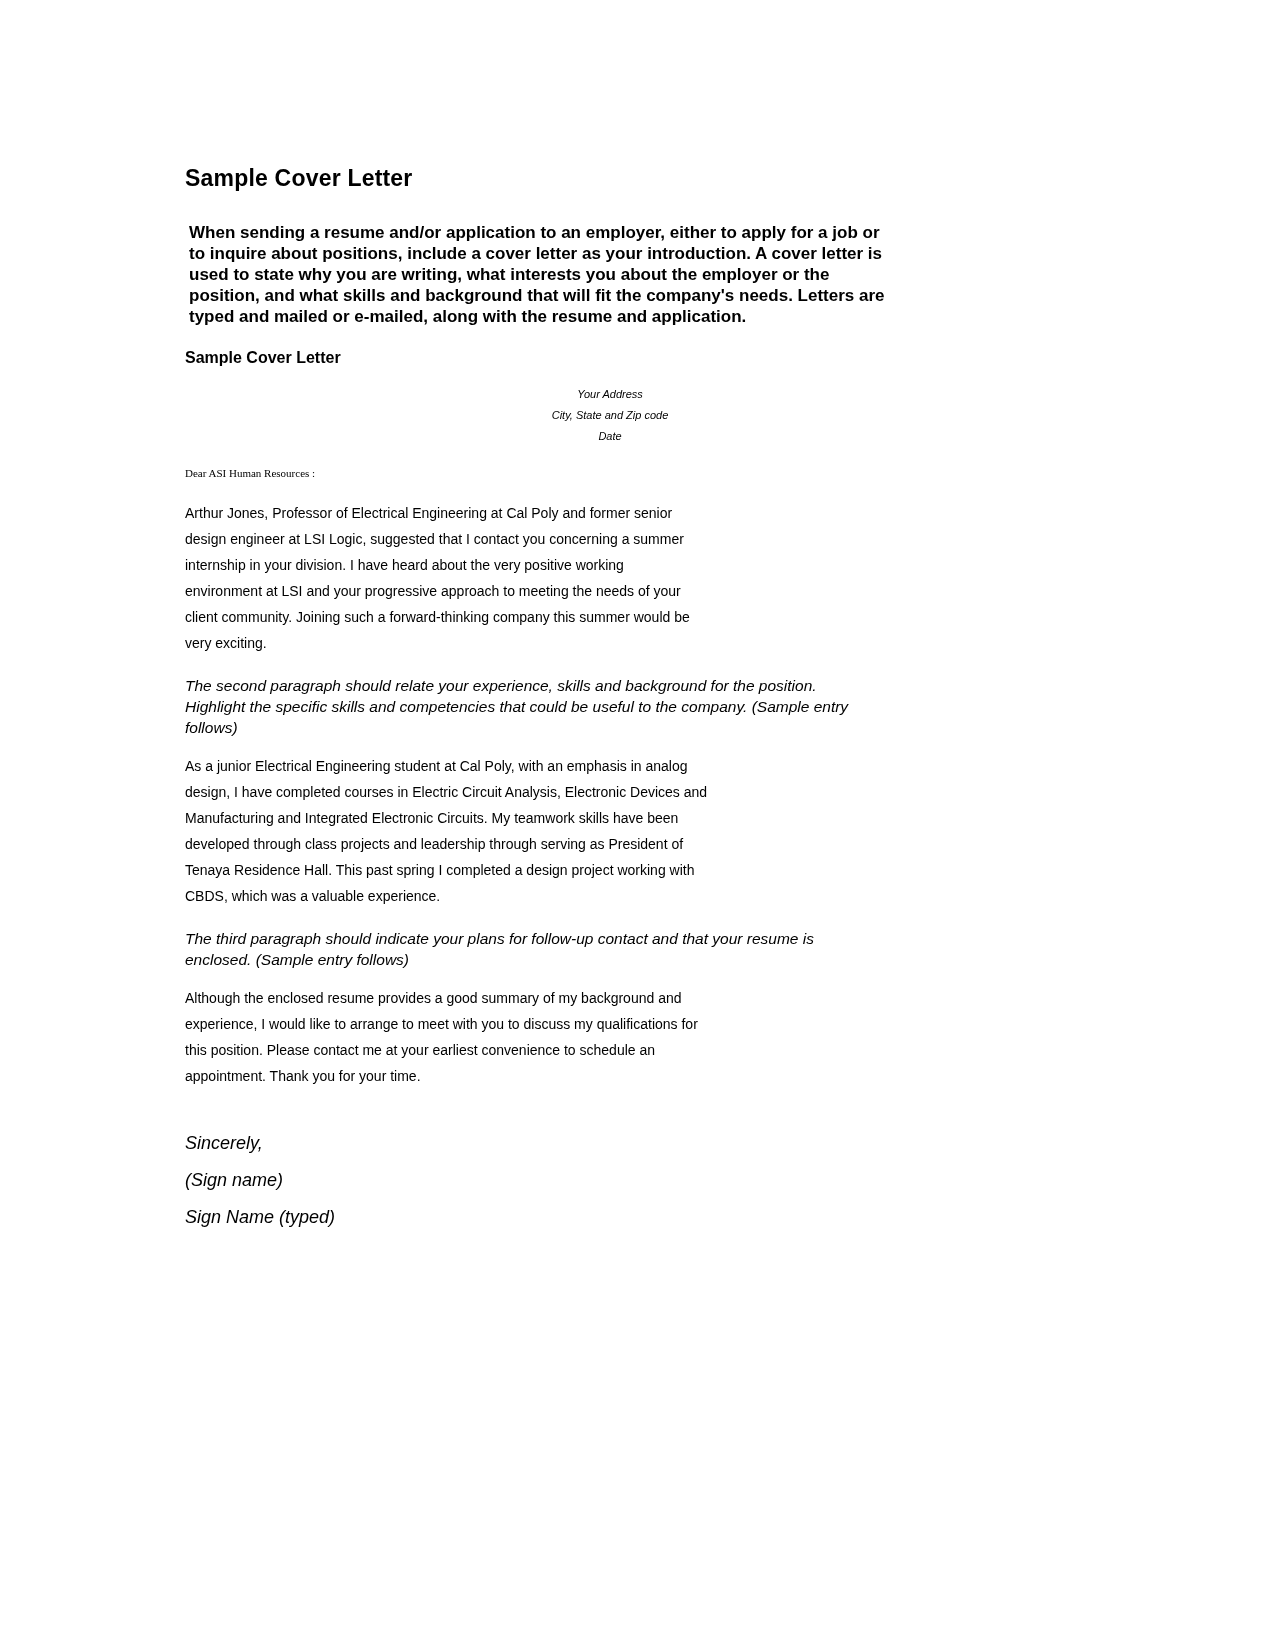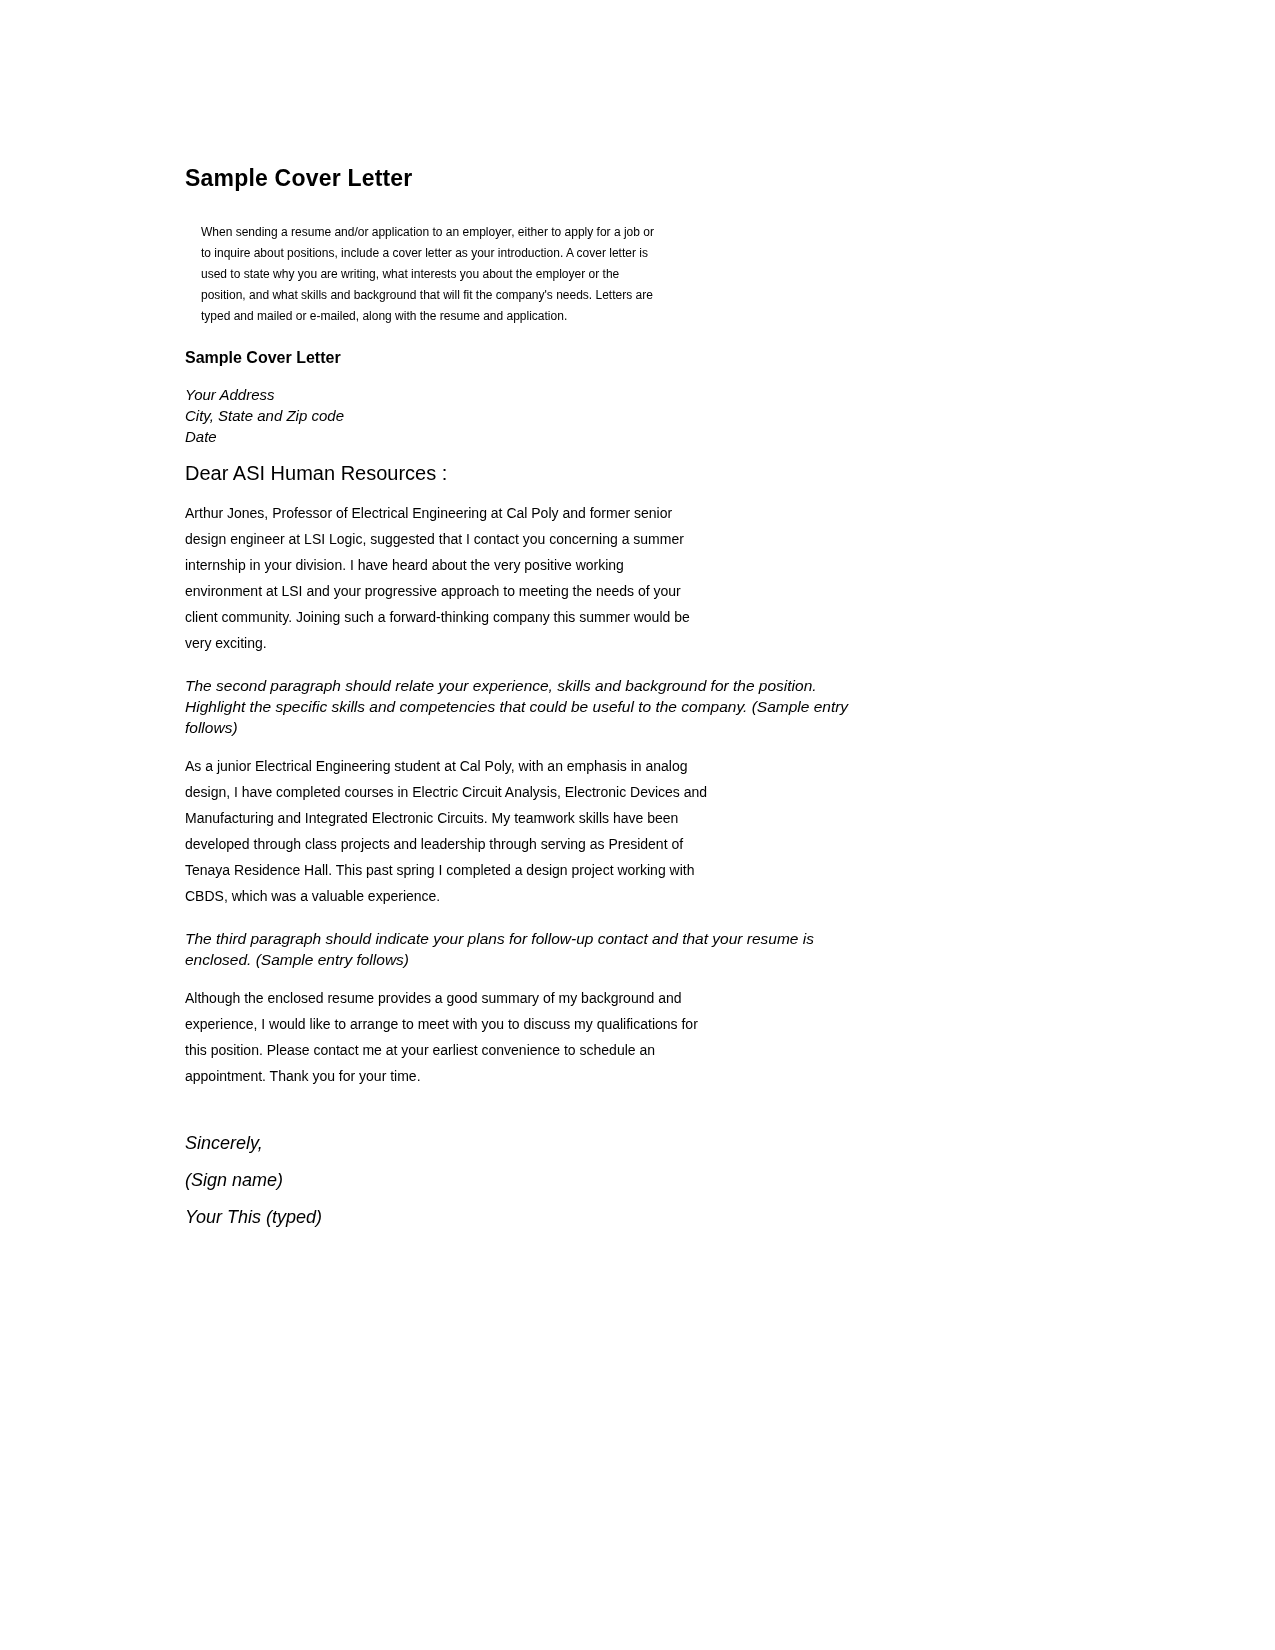--- a/index.html
+++ b/index.html
@@ -24,40 +24,42 @@
   .pre {
     white-space: pre-line;
   }
   .doc-title {
     font-size: 23px;
     font-weight: bold;
     letter-spacing: 0.2px;
     margin: 0 0 30px 0;
   }
   .intro-bold {
-    font-size: 12px;
-    font-weight: normal;
+    font-size: 17px;
+    font-weight: bold;
     line-height: 21px;
-    margin: 0 0 22px 16px;
+    margin: 0 0 22px 4px;
   }
   .subheading {
     font-size: 16px;
     font-weight: bold;
     margin: 0 0 17px 0;
   }
   .italic-block {
-    font-size: 15px;
+    font-size: 11px;
     font-style: italic;
     line-height: 21px;
     margin: 0 0 16px 0;
+    text-align: center;
   }
   .salutation {
-    font-size: 20px;
+    font-size: 11px;
     line-height: 21px;
     margin: 0 0 16px 0;
+    font-family: Liberation Serif, serif;
   }
   .instruction {
     font-size: 15.5px;
     font-style: italic;
     line-height: 21px;
     margin: 0 0 15px 0;
   }
   .body-paragraph {
     font-size: 14px;
     line-height: 26px;
@@ -119,17 +121,17 @@
 enclosed. (Sample entry follows)</p>
 
     <p class="body-paragraph pre">Although the enclosed resume provides a good summary of my background and
 experience, I would like to arrange to meet with you to discuss my qualifications for
 this position. Please contact me at your earliest convenience to schedule an
 appointment. Thank you for your time.</p>
 
     <div class="closing-block">
       <p class="closing-line">Sincerely,</p>
       <p class="closing-line">(Sign name)</p>
-      <p class="closing-line">Your This (typed)</p>
+      <p class="closing-line">Sign Name (typed)</p>
     </div>
 
   </div>
 </div>
 
 </body></html>

